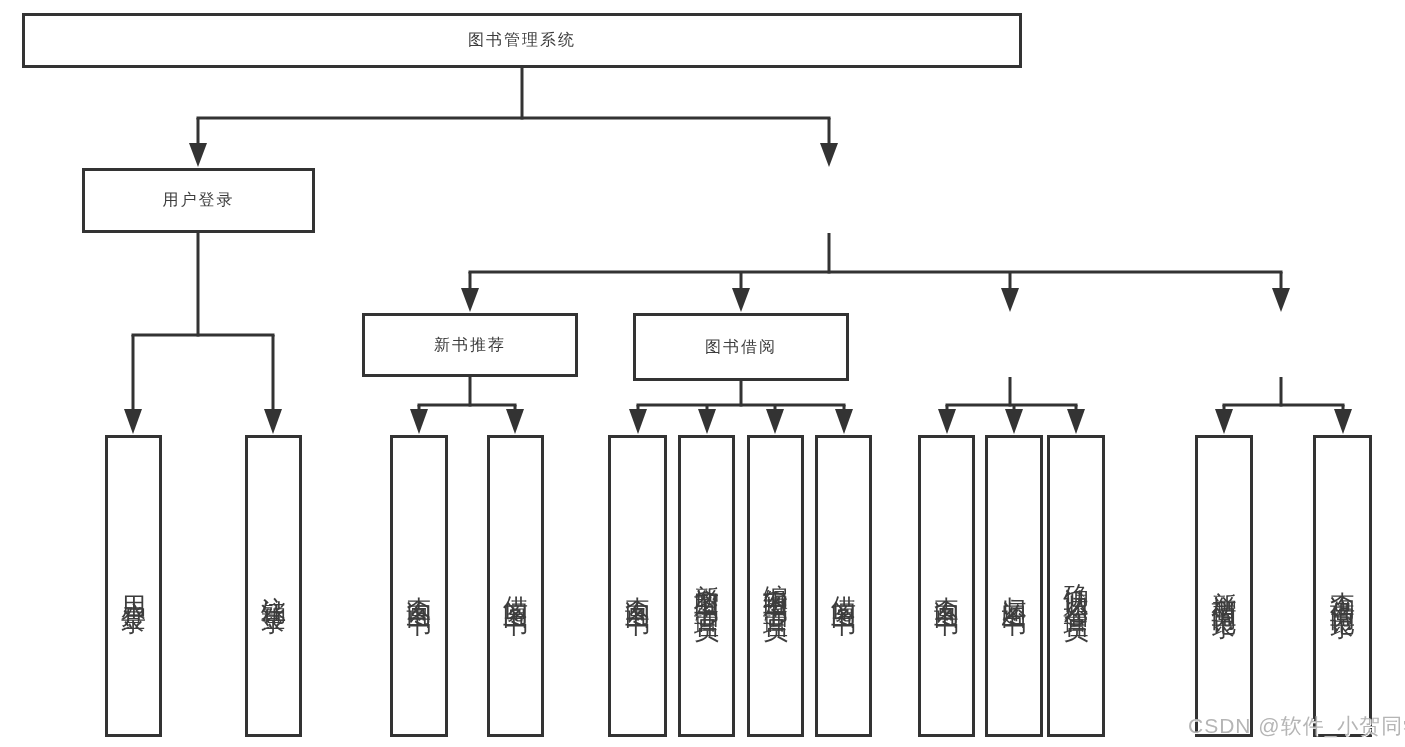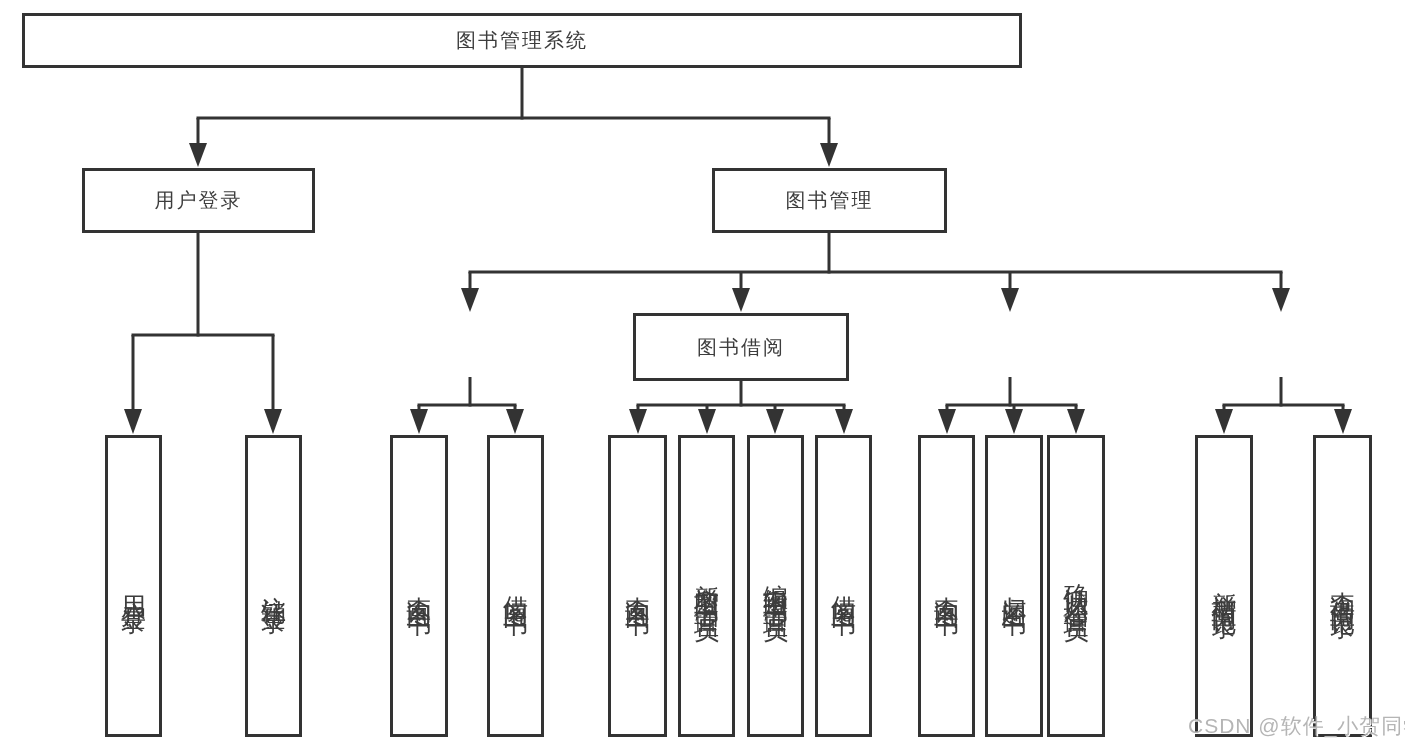--- a/index.html
+++ b/index.html
@@ -20,21 +20,21 @@
   .connector line{stroke:var(--line);stroke-width:3;}
   .connector polygon{fill:var(--line);stroke:none;}
   .box{
     position:absolute;
     box-sizing:border-box;
     border:3px solid var(--line);
     background:var(--box_bg);
     display:flex;align-items:center;justify-content:center;
     color:var(--text);
   }
-  .hbox{font-size:20px;letter-spacing:2px;}
+  .hbox{font-size:16px;letter-spacing:2px;}
   .vbox{font-size:25px;}
   .vtext{
     writing-mode:vertical-rl;
     text-orientation:mixed;
     letter-spacing:5px;
     line-height:1;
     white-space:nowrap;
   }
   #watermark{
     position:absolute;
@@ -126,24 +126,24 @@
     </g>
   </svg>
 
   <div class="box hbox" style="left:22px;top:13px;width:1000px;height:55px;">
     <span>图书管理系统</span>
   </div>
 
   <div class="box hbox" style="left:82px;top:168px;width:233px;height:65px;">
     <span>用户登录</span>
   </div>
-  <div class="box hbox" style="left:712px;top:168px;width:235px;height:65px;">
-    <span>图书管理</span>
+
+  <div class="box hbox" style="left:362px;top:313px;width:216px;height:64px;">
+    <span>新书推荐</span>
   </div>
-
   <div class="box hbox" style="left:633px;top:313px;width:216px;height:68px;">
     <span>图书借阅</span>
   </div>
 
   <div class="box vbox" style="left:105px;top:435px;width:57px;height:302px;">
     <span class="vtext">用户登录</span>
   </div>
   <div class="box vbox" style="left:245px;top:435px;width:57px;height:302px;">
     <span class="vtext">注销登录</span>
   </div>

